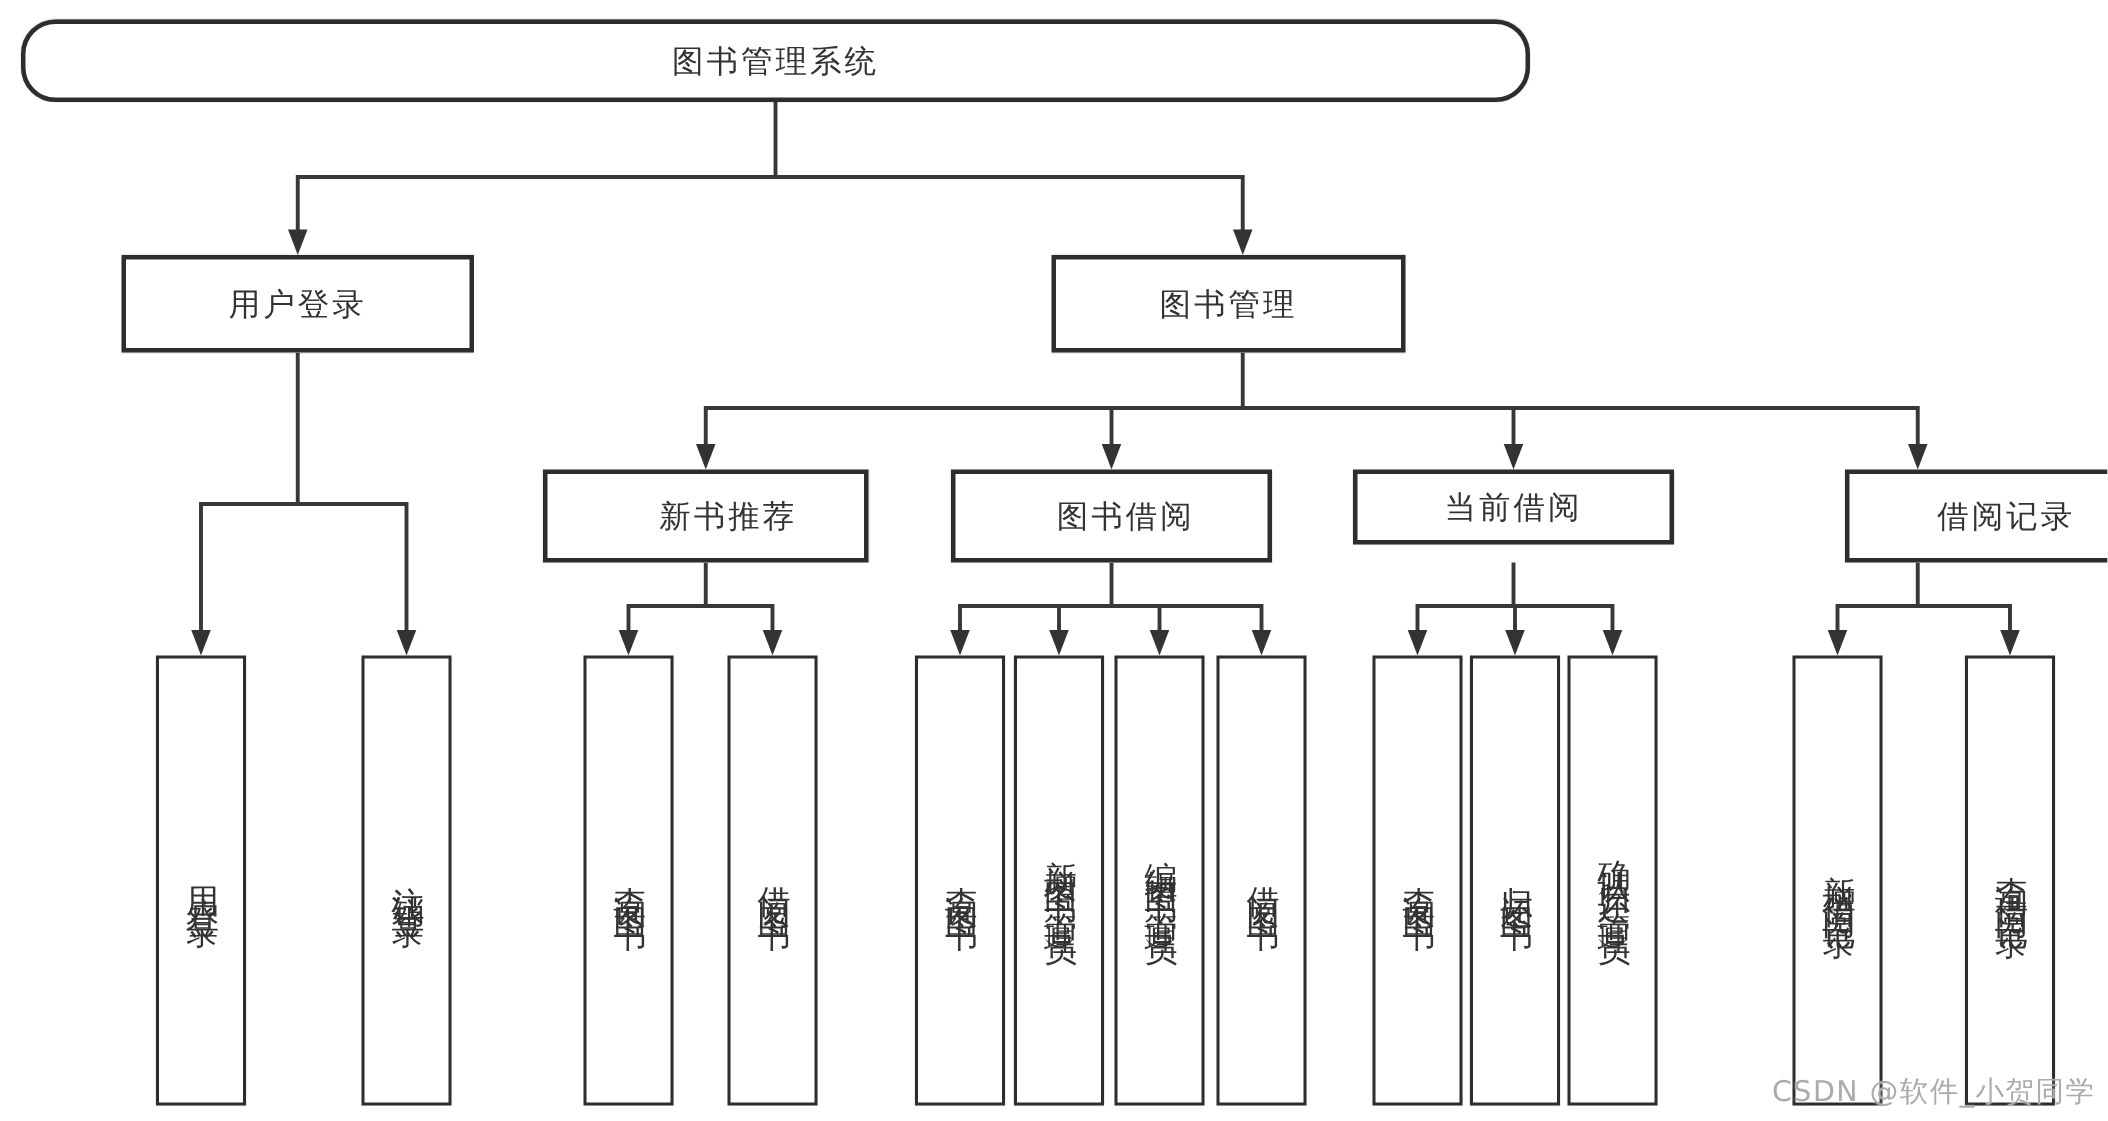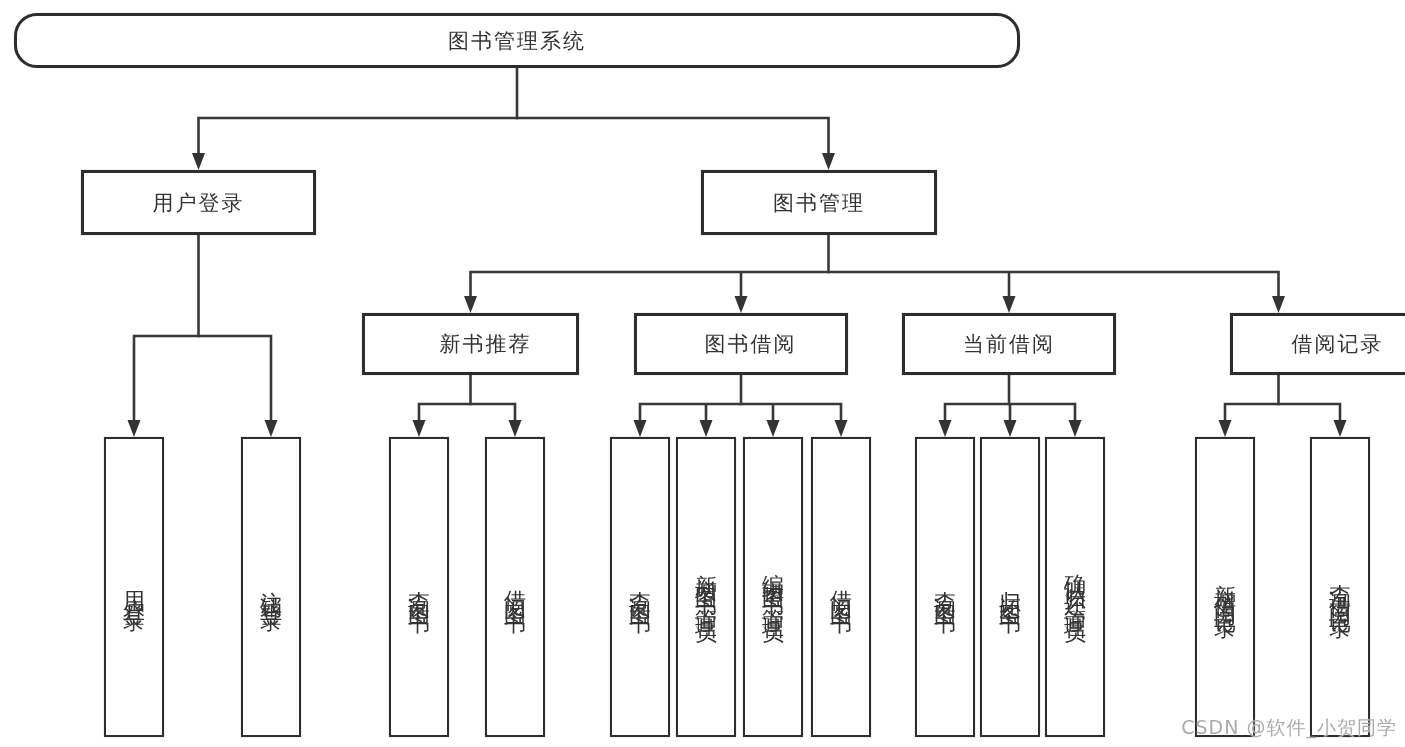--- a/index.html
+++ b/index.html
@@ -98,21 +98,21 @@
     <polygon class="ahead" points="1333.5,420 1346.5,420 1340,437"></polygon>
   </svg>
 
   <div class="node" style="left:14px; top:13px; width:1006px; height:55px;border-radius:23px;">图书管理系统</div>
 
   <div class="node" style="left:81px; top:170px; width:235px; height:65px;">用户登录</div>
   <div class="node" style="left:681px; top:170px; width:236px; height:65px;margin-left:20px;">图书管理</div>
 
   <div class="node" style="left:362px; top:313px; width:217px; height:62px;padding-left:30px;">新书推荐</div>
   <div class="node" style="left:634px; top:313px; width:214px; height:62px;padding-left:19px;">图书借阅</div>
-  <div class="node" style="left:902px; top:313px; width:214px; height:62px;">当前借阅</div>
+  <div class="node" style="left:902px; top:313px; width:214px; height:50px;">当前借阅</div>
   <div class="node" style="left:1230px; top:313px; width:215px; height:62px;">借阅记录</div>
 
   <div class="vnode" style="left:104px;">
     <span>用户登录</span>
   </div>
   <div class="vnode" style="left:241px;">
     <span>注销登录</span>
   </div>
 
   <div class="vnode" style="left:389px;">

